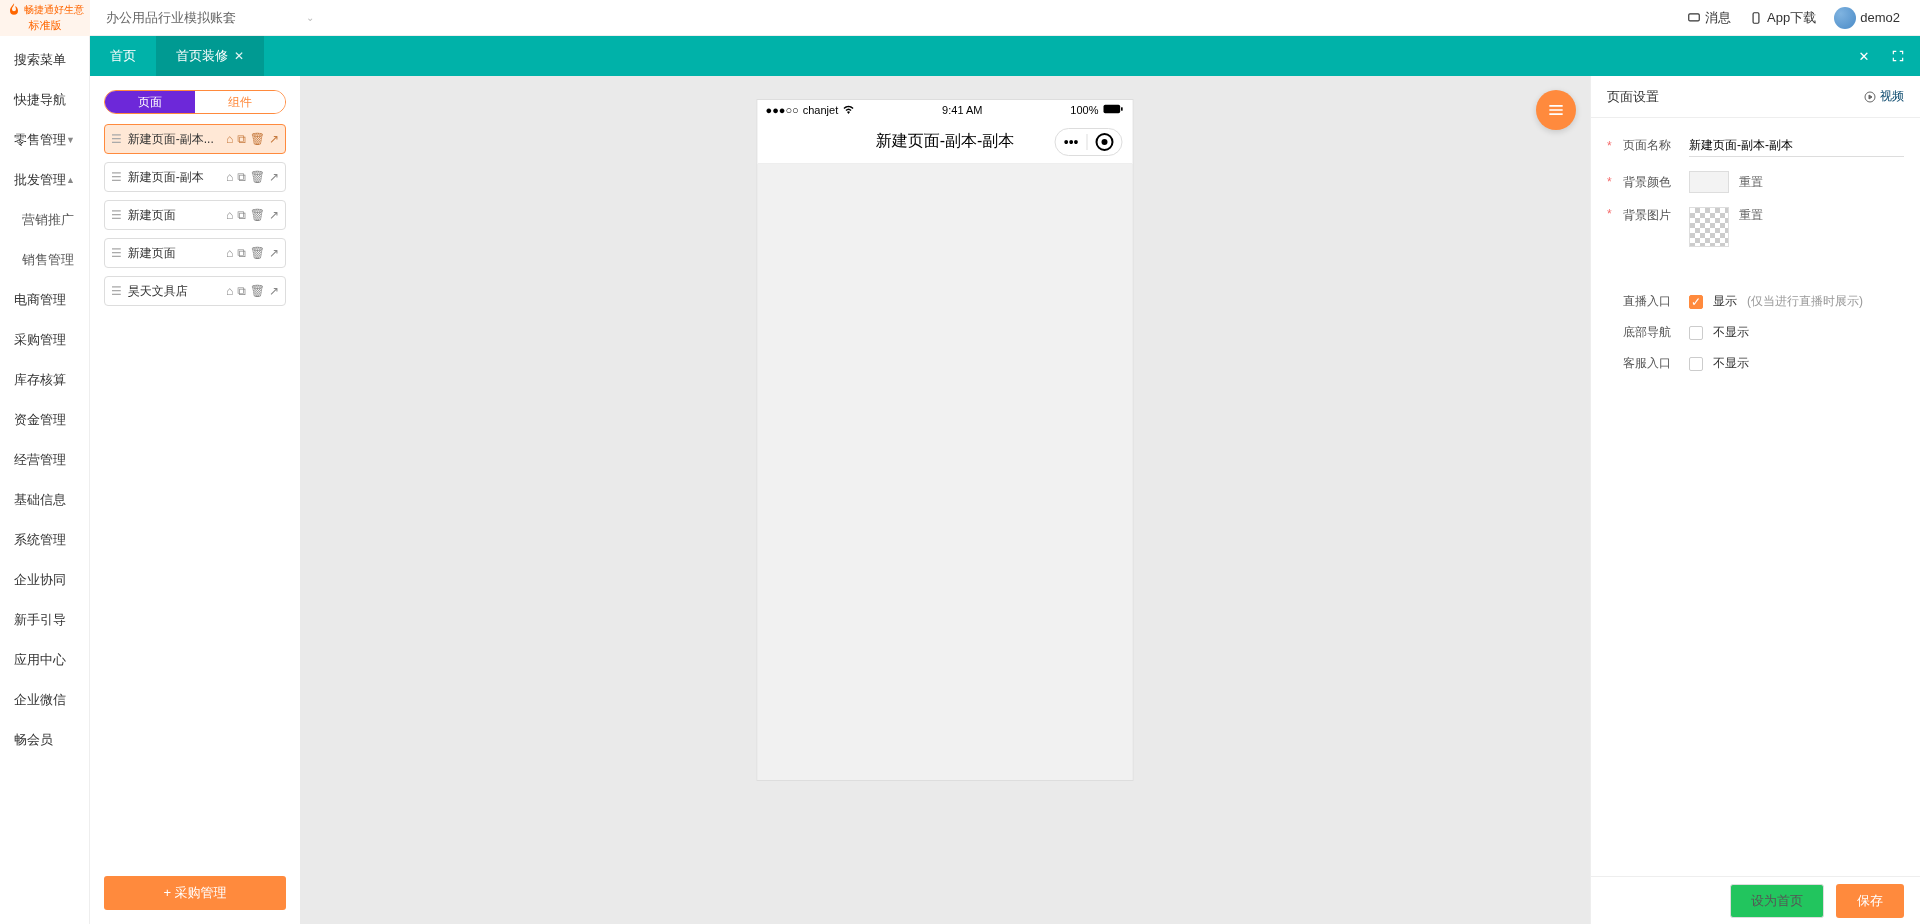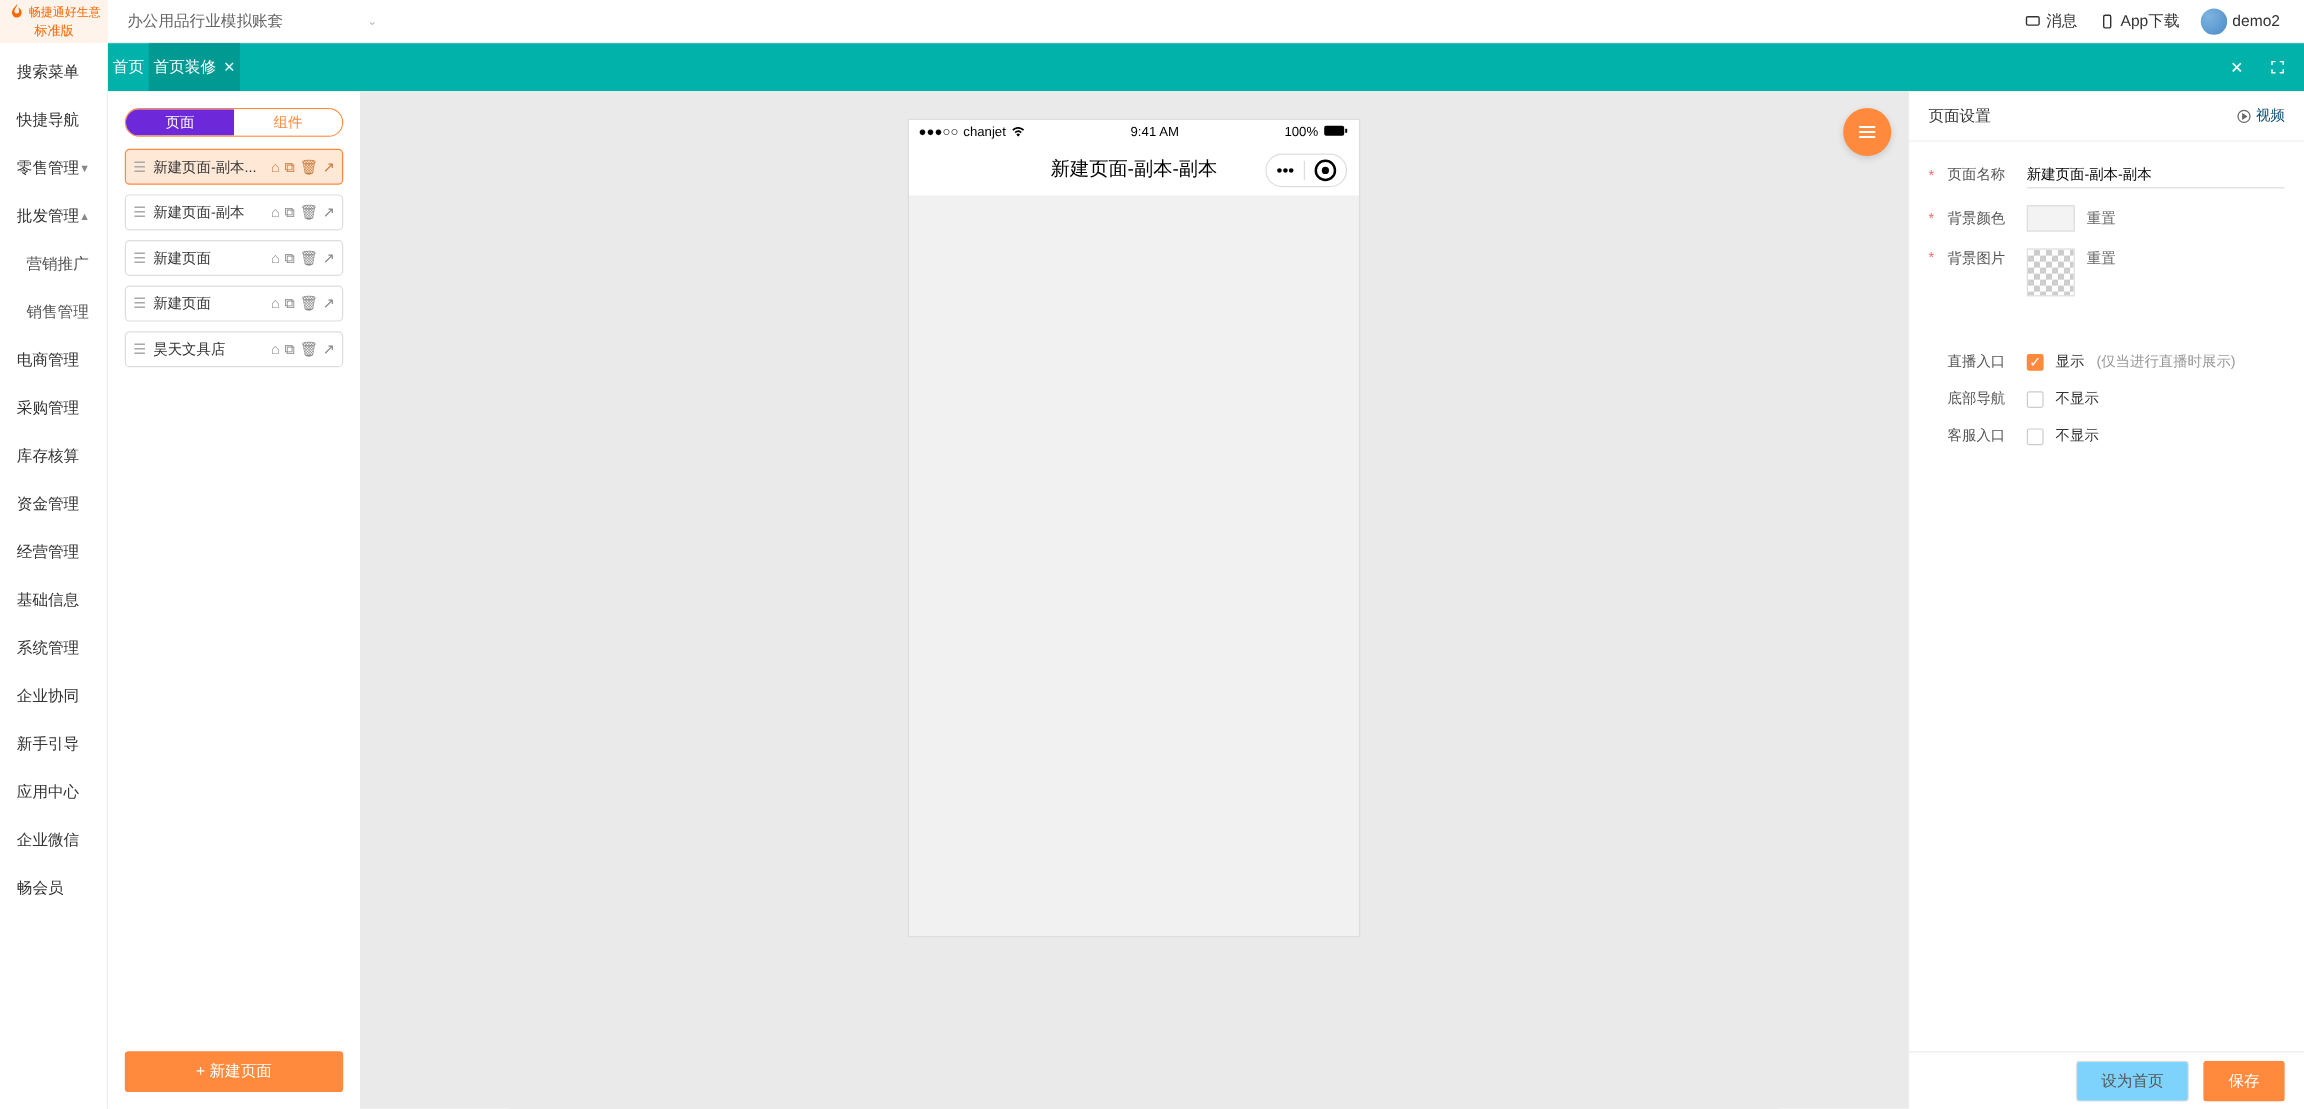--- a/index.html
+++ b/index.html
@@ -25,21 +25,21 @@
 .sidebar { width: 90px; background: #fff; border-right: 1px solid #eee; overflow-y: auto; padding-top: 4px; }
 .side-item { padding: 11px 14px; font-size: 13px; color: #333; cursor: pointer; display: flex; align-items: center; justify-content: space-between; }
 .side-item.sub { padding-left: 22px; color: #555; }
 .side-item .arr { font-size: 9px; color: #888; }
 
 
 .content-col { flex: 1; display: flex; flex-direction: column; min-width: 0; }
 
 
 .tabs-bar { height: 40px; background: #00b2a9; display: flex; align-items: stretch; }
-.tab { padding: 0 4px; display: flex; align-items: center; gap: 6px; color: #fff; font-size: 13px; cursor: pointer; }
+.tab { padding: 0 20px; display: flex; align-items: center; gap: 6px; color: #fff; font-size: 13px; cursor: pointer; }
 .tab.active { background: #009a92; }
 .tab-close { font-size: 12px; opacity: 0.9; }
 .tabs-spacer { flex: 1; }
 .tabs-right { display: flex; align-items: center; gap: 6px; padding-right: 8px; }
 .tab-icon-btn { width: 28px; height: 28px; display: flex; align-items: center; justify-content: center; color: #fff; cursor: pointer; }
 
 
 .designer { flex: 1; display: flex; min-height: 0; }
 
 
@@ -90,21 +90,21 @@
   background-position: 0 0, 0 5px, 5px -5px, -5px 0;
   border: 1px solid #ddd; }
 .reset-link { color: #666; cursor: pointer; }
 .chk { width: 14px; height: 14px; border: 1px solid #ccc; border-radius: 2px; display: inline-flex; align-items: center; justify-content: center; }
 .chk.on { background: #ff8a3d; border-color: #ff8a3d; color: #fff; }
 .hint { color: #999; }
 
 
 .settings-footer { height: 48px; border-top: 1px solid #eee; display: flex; align-items: center; justify-content: flex-end; gap: 12px; padding: 0 16px; }
 .btn { padding: 7px 20px; border-radius: 3px; font-size: 13px; cursor: pointer; border: 1px solid transparent; }
-.btn-plain { background: #7dd3fc; border-color: #ddd; color: #555; }
+.btn-plain { background: #22c55e; border-color: #ddd; color: #555; }
 .btn-primary { background: #ff8a3d; color: #fff; }
 
 .icon-sm { width: 14px; height: 14px; display: inline-block; }
 </style>
 </head>
 <body>
 
 <div class="app">
 
   <div class="topbar">
@@ -277,21 +277,21 @@
               <span class="drag">☰</span>
               <span class="name">昊天文具店</span>
               <span class="icons">
                   <span class="ico">⌂</span>
                   <span class="ico">⧉</span>
                   <span class="ico">🗑</span>
                   <span class="ico">↗</span>
                 </span>
             </div>
           </div>
-          <div class="new-page-btn">+ 新建页面</div>
+          <div class="new-page-btn">+ 采购管理</div>
         </div>
 
         <div class="canvas-area">
           <div class="float-menu">
             <svg width="20" height="20" viewBox="0 0 24 24" stroke="#fff" stroke-width="2">
                 <path d="M4 7h16M4 12h16M4 17h16"></path>
               </svg>
           </div>
           <div class="phone">
             <div class="status-bar">

